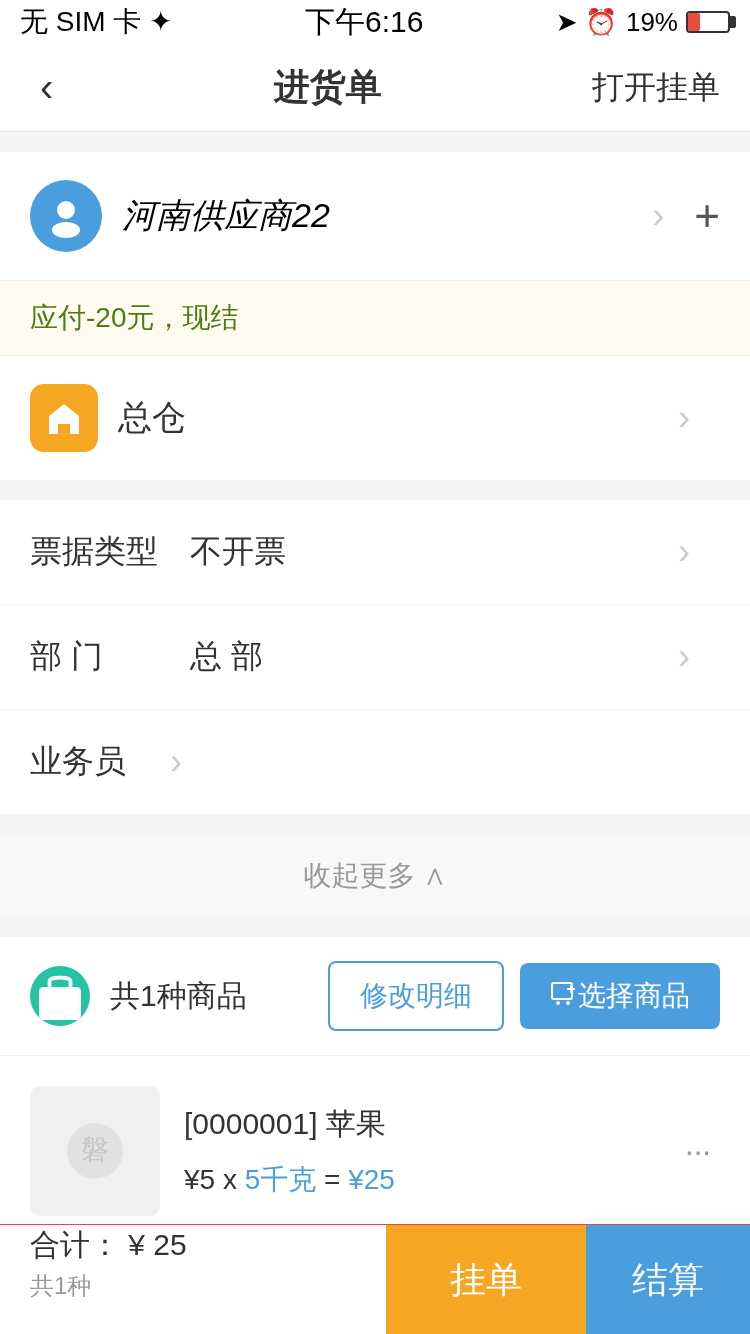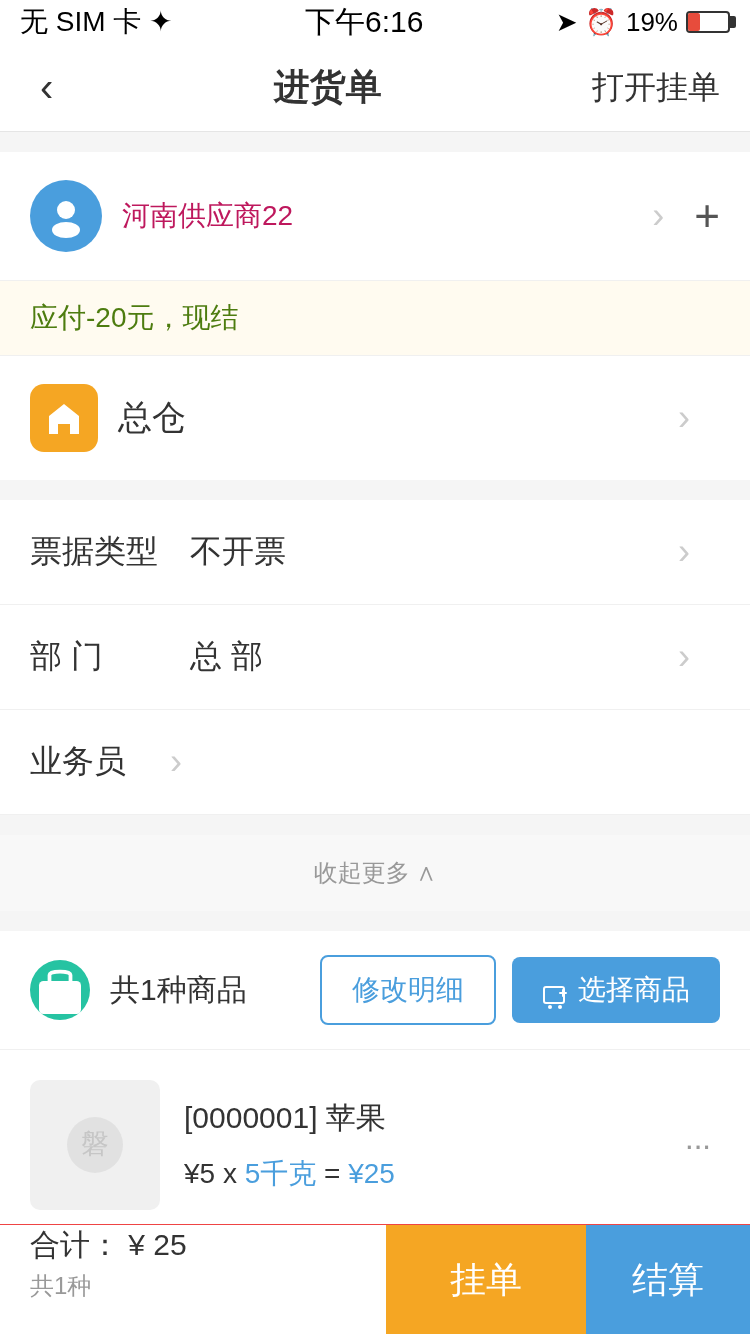--- a/index.html
+++ b/index.html
@@ -81,22 +81,23 @@
       background: #4a9edd;
       display: flex;
       align-items: center;
       justify-content: center;
       margin-right: 20px;
       flex-shrink: 0;
     }
     .supplier-avatar svg { width: 44px; height: 44px; }
     .supplier-name {
       flex: 1;
-      font-size: 28px;
-      color: #be185d;
+      font-size: 34px;
+      color: #000000;
+      font-style: italic;
     }
     .chevron-right {
       color: #ccc;
       font-size: 36px;
       margin-right: 30px;
     }
     .plus-btn {
       font-size: 44px;
       color: #555;
       cursor: pointer;
@@ -163,21 +164,21 @@
     }
     .form-value.placeholder {
       color: #bbb;
     }
 
     
     .collapse-bar {
       background: #f8f8f8;
       text-align: center;
       padding: 22px 0;
-      font-size: 24px;
+      font-size: 28px;
       color: #999;
       margin-top: 20px;
     }
 
     
     .products-section {
       background: #fff;
       margin-top: 20px;
     }
     .products-header {
@@ -213,22 +214,21 @@
     }
     .btn-primary {
       background: #4a9edd;
       color: #fff;
       border: none;
       padding: 14px 30px;
       border-radius: 8px;
       font-size: 28px;
       cursor: pointer;
       display: flex;
-      align-items: flex-end;
-      gap: 8px;
+      align-items: flex-start;
     }
 
     
     .product-item {
       display: flex;
       align-items: center;
       padding: 30px;
       background: #fff;
     }
     .product-thumb {

